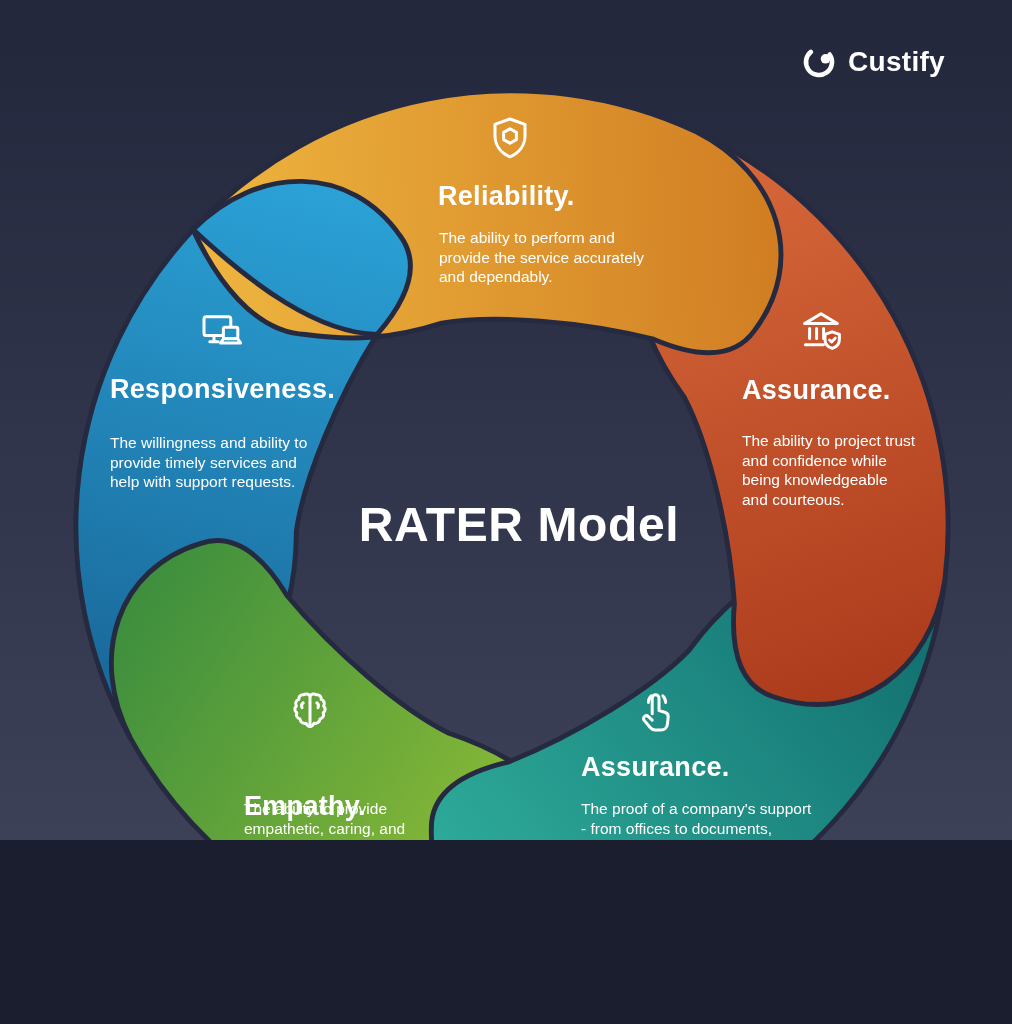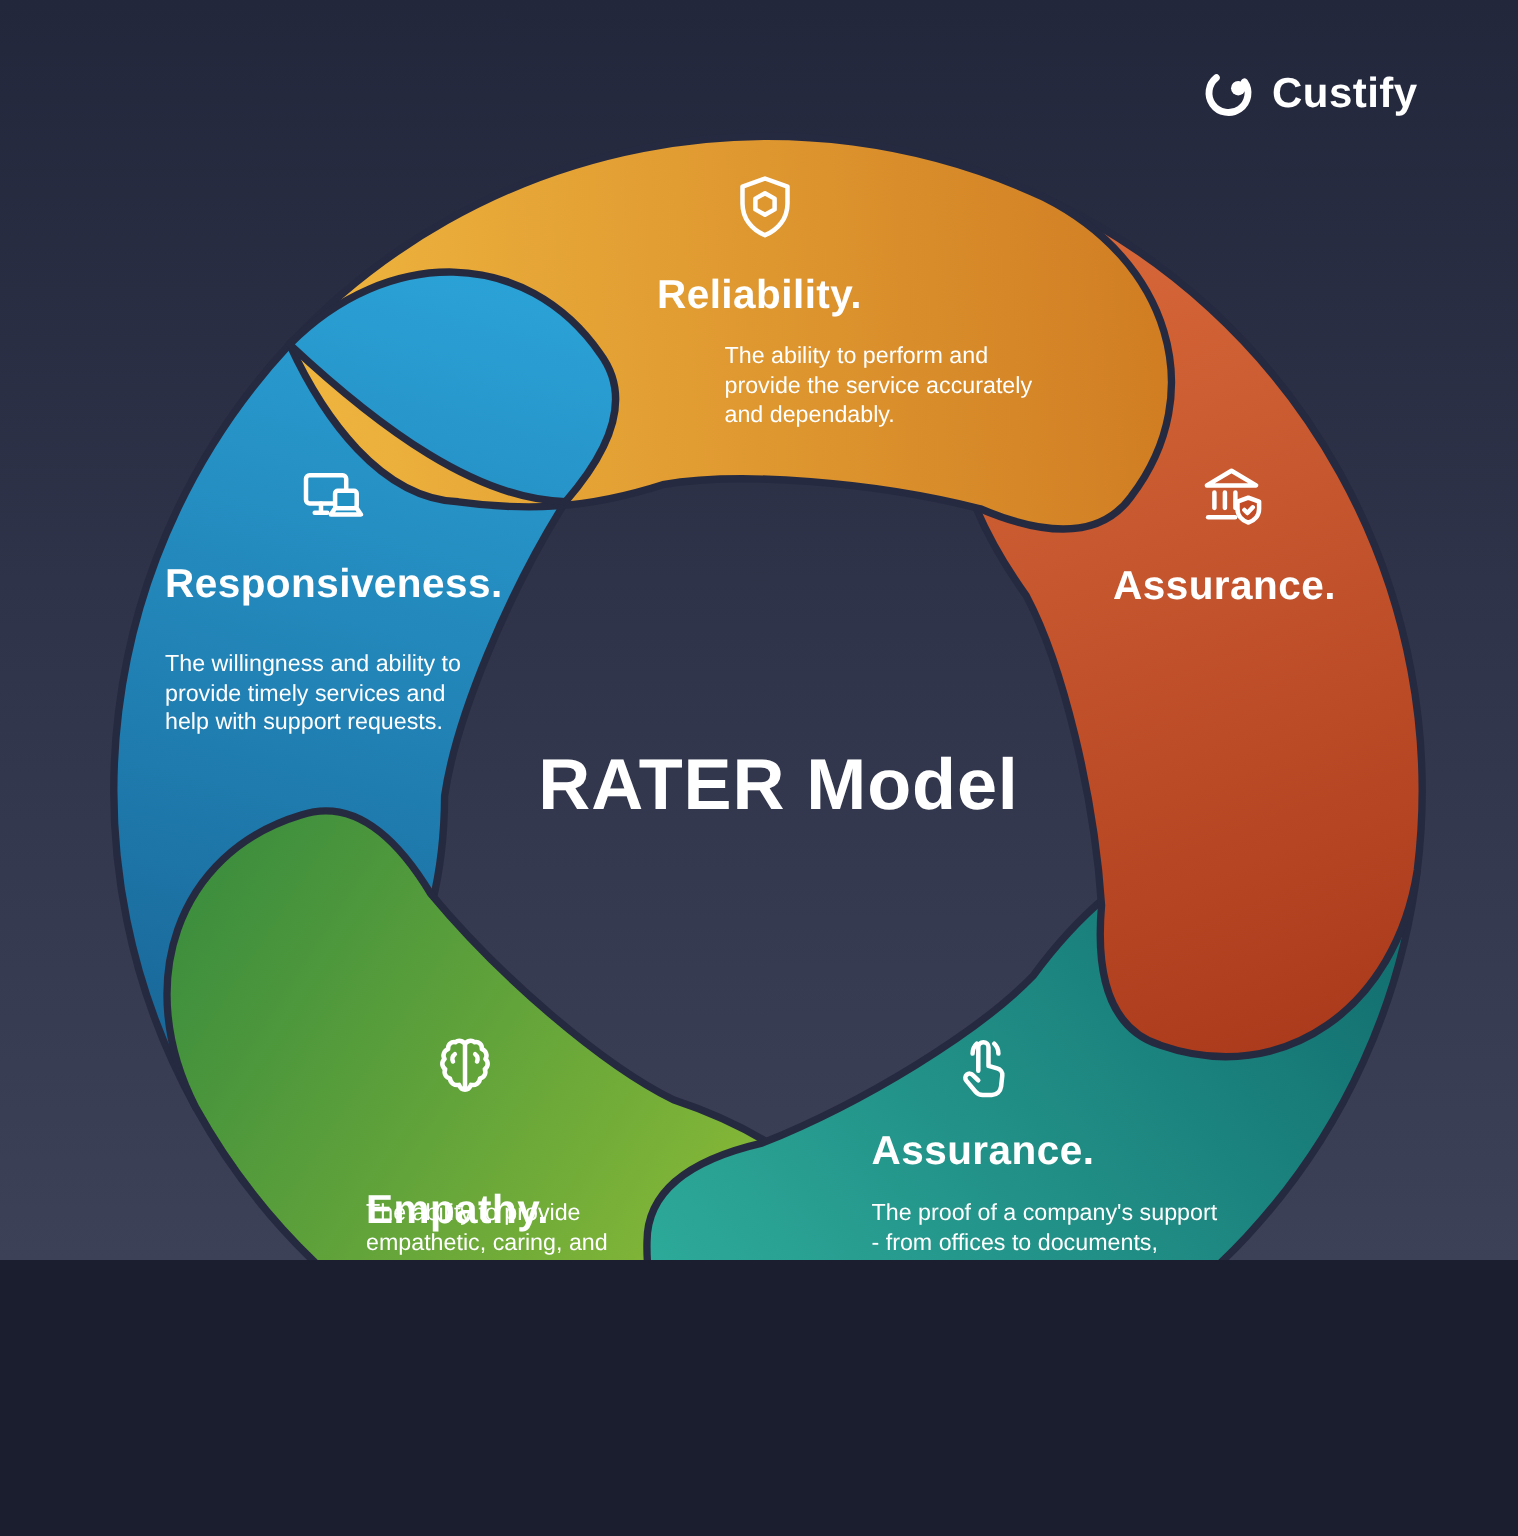--- a/index.html
+++ b/index.html
@@ -17,21 +17,21 @@
     font-size:48px;font-weight:700;letter-spacing:.6px;white-space:nowrap;
   }
   .seg-icon{position:absolute;width:48px;height:48px;}
   .seg-icon svg{width:48px;height:48px;display:block;}
   .seg-title{position:absolute;font-size:27px;font-weight:700;letter-spacing:.3px;white-space:nowrap;}
   .seg-desc{position:absolute;font-size:15.5px;line-height:19.5px;white-space:pre-line;}
 
   
   .icon-reliability{left:486px;top:114px;}
   .title-reliability{left:438px;top:181px;text-align:center;}
-  .desc-reliability{left:439px;top:228px;margin-left:44px;}
+  .desc-reliability{left:439px;top:228px;}
   
   .icon-assurance{left:797px;top:306px;}
   .title-assurance{left:742px;top:375px;}
   .desc-assurance{left:742px;top:431px;}
   
   .icon-tangibles{left:631px;top:688px;}
   .title-tangibles{left:581px;top:752px;}
   .desc-tangibles{left:581px;top:799px;}
   
   .icon-empathy{left:286px;top:688px;}
@@ -109,20 +109,24 @@
   <div class="seg-icon icon-assurance">
     <svg viewBox="0 0 24 24" fill="none" stroke="#ffffff" stroke-width="1.5" stroke-linecap="round" stroke-linejoin="round">
       <path d="M3.8 8.8 L12 3.9 L20.2 8.8 Z"></path>
       <path d="M6.3 11.2 V16.3 M9.8 11.2 V16.3 M13.3 11.2 V16.3"></path>
       <path d="M4.2 19.4 H13.2"></path>
       <path d="M17.6 12.9 L21.2 14.2 V16.6 C21.2 18.8 19.8 20.5 17.6 21.2 C15.4 20.5 14 18.8 14 16.6 V14.2 Z" fill="#c24c26"></path>
       <path d="M16.3 17 l1 1 1.8 -1.9"></path>
     </svg>
   </div>
   <div class="seg-title title-assurance">Assurance.</div>
+  <div class="seg-desc desc-assurance">The ability to project trust
+and confidence while
+being knowledgeable
+and courteous.</div>
 
   <div class="seg-icon icon-tangibles">
     <svg viewBox="0 0 24 24" fill="none" stroke="#ffffff" stroke-width="1.5" stroke-linecap="round" stroke-linejoin="round">
       <path d="M10.6 12.9 V5.1 a1.7 1.7 0 0 1 3.4 0 v6.2 l2.9 .8 c1.1 .3 1.8 1.3 1.7 2.4 l-.4 3.7 c-.2 1.6 -1.5 2.8 -3.1 2.8 h-3 c-.9 0 -1.8 -.4 -2.4 -1.1 l-3.1 -3.7 c-.5 -.6 -.4 -1.5 .2 -2 .6 -.5 1.4 -.4 1.9 .1 l1.9 1.8"></path>
       <path d="M8.7 7.2 A4.4 4.4 0 0 1 10.1 3.9"></path>
       <path d="M15.9 3.9 A4.4 4.4 0 0 1 17.3 7.2"></path>
     </svg>
   </div>
   <div class="seg-title title-tangibles">Assurance.</div>
   <div class="seg-desc desc-tangibles">The proof of a company's support

